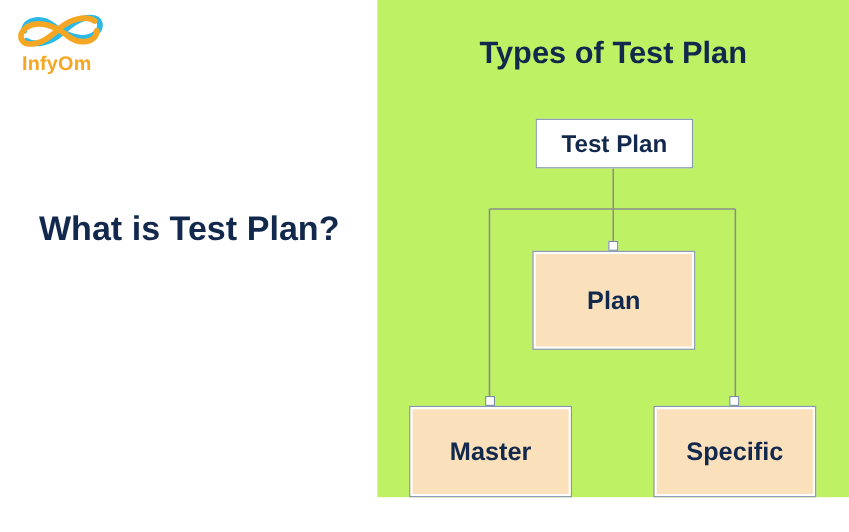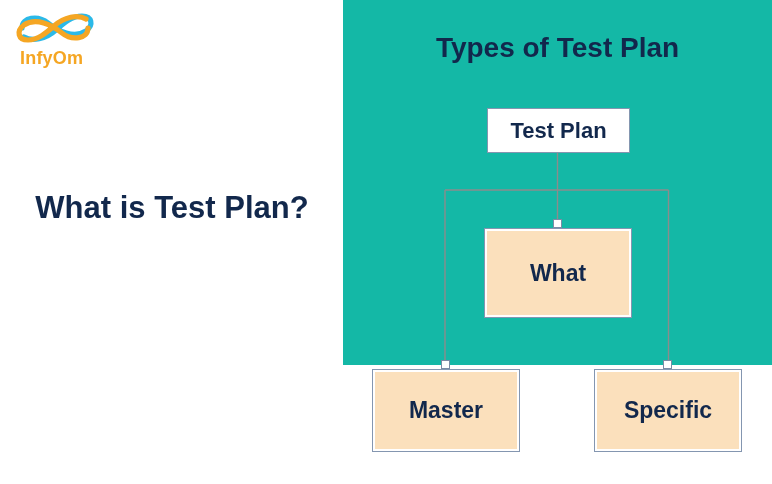--- a/index.html
+++ b/index.html
@@ -24,22 +24,22 @@
   }
   #left-heading{
     position:absolute;left:22px;top:188px;width:300px;
     text-align:center;
     font-size:31px;font-weight:bold;line-height:1.32;
     color:#12284C;
   }
 
   
   #right-panel{
-    position:absolute;left:343px;top:0;width:429px;height:365px;
-    background:#14b8a6;
+    position:absolute;left:343px;top:0;width:429px;height:452px;
+    background:#bef264;
   }
   #right-heading{
     position:absolute;left:0;top:32px;width:429px;
     text-align:center;
     font-size:28px;font-weight:bold;
     color:#12284C;
   }
 
   
   #diagram{position:absolute;left:343px;top:0;width:429px;height:484px;}
@@ -114,21 +114,21 @@
 
         <path d="M325.5 190 L325.5 365"></path>
       </g>
     </svg>
 
     <div class="node" id="node-root">
       <span>Test Plan</span>
     </div>
 
     <div class="node" id="node-phase">
-      <span>What</span>
+      <span>Plan</span>
     </div>
 
     <div class="node" id="node-specific">
       <span>Specific</span>
     </div>
 
     <div class="node" id="node-master">
       <span>Master</span>
     </div>
 

